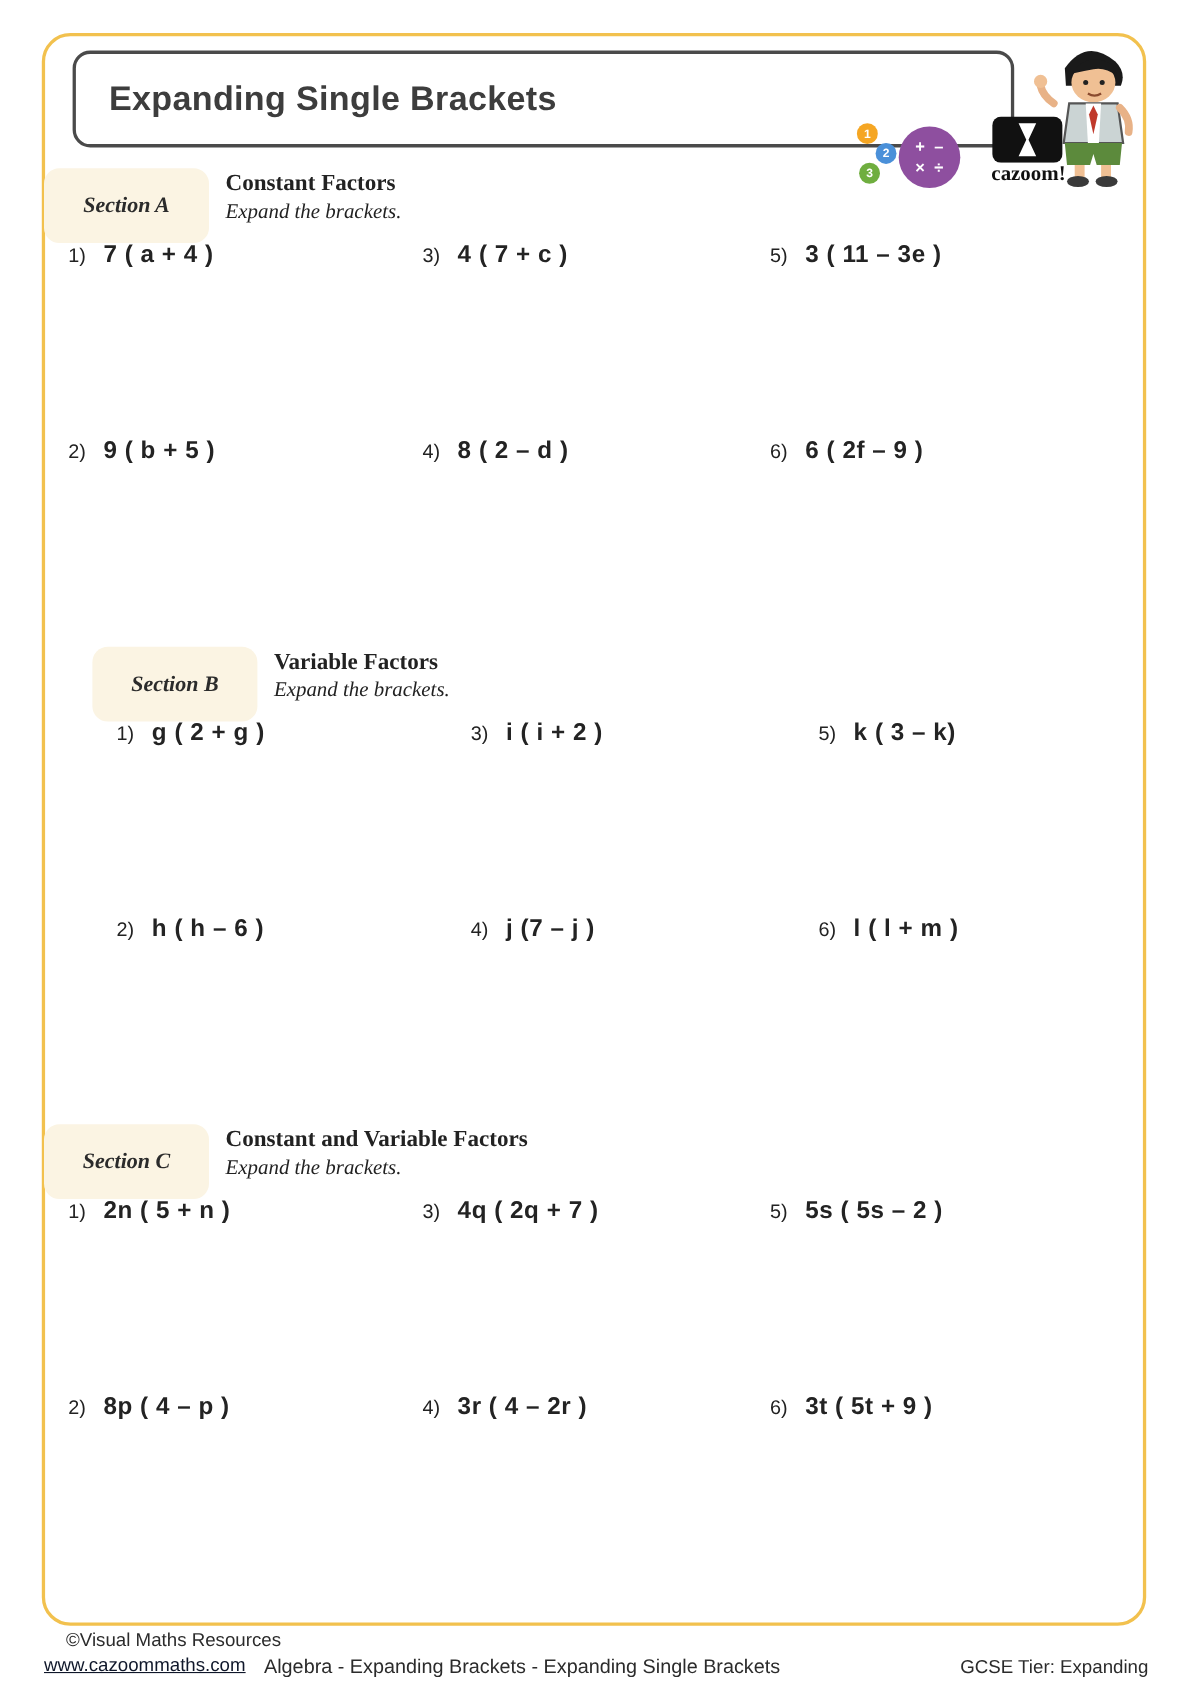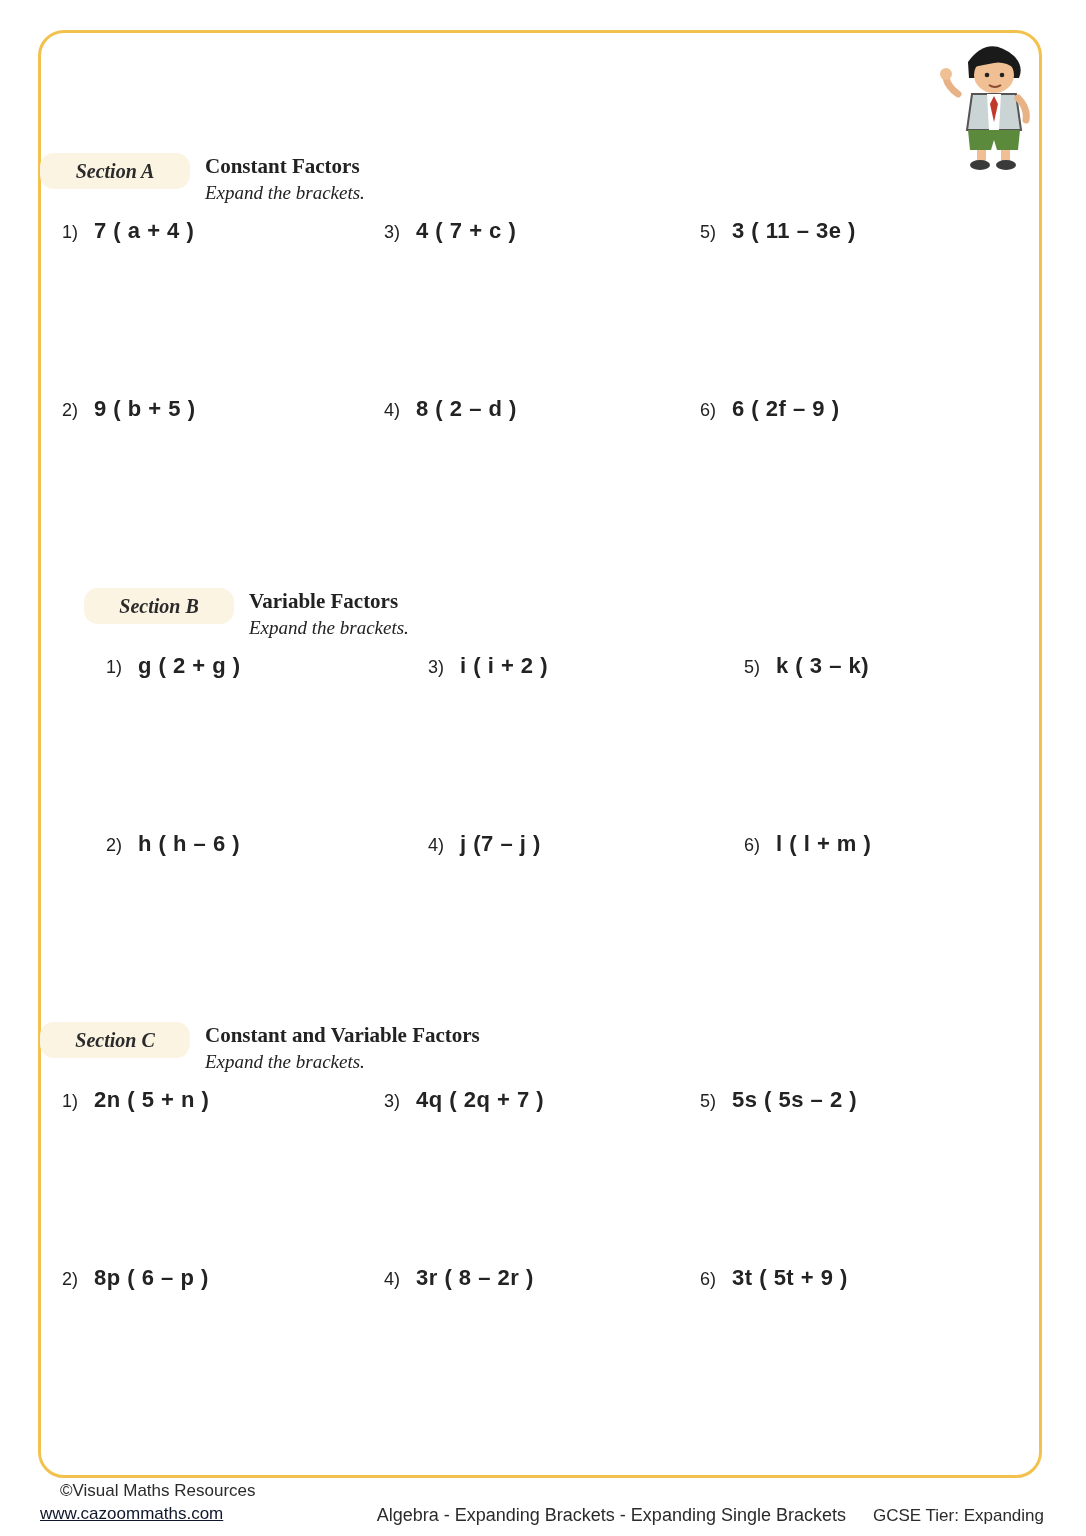--- a/index.html
+++ b/index.html
@@ -39,21 +39,21 @@
     position:absolute; left:823px; top:99px; width:86px; text-align:center;
     font-family:"Liberation Serif", serif; font-weight:bold; font-size:19px; color:#111;
   }
   .mascot { position:absolute; left:938px; top:42px; }
   
   .section { position:absolute; left:0; width:1086px; height:434px; }
   #section-a { top:150px; }
   #section-b { top:585px;margin-left:44px; }
   #section-c { top:1019px; }
   .section-label {
-    position:absolute; left:40px; top:3px; width:150px; height:36px;
+    position:absolute; left:40px; top:3px; width:150px; height:68px;
     background:#FBF4E3; border-radius:14px;
     display:flex; align-items:center; justify-content:center;
     font-family:"Liberation Serif", serif; font-style:italic; font-weight:bold;
     font-size:20px; color:#2b2b2b;
   }
   .section-heading {
     position:absolute; left:205px; top:4px;
     font-family:"Liberation Serif", serif; font-weight:bold;
     font-size:21px; color:#222;
   }
@@ -67,31 +67,50 @@
   .r0 { top:68px; } .r1 { top:246px; }
   .pnum { font-size:18px; color:#222; }
   .pexpr { font-size:22px; font-weight:bold; color:#232323; letter-spacing:0.5px; white-space:pre; }
   
   .footer-copyright { position:absolute; left:40px; top:1481px; font-size:17px; color:#2b2b2b;margin-left:20px; }
   .footer-link {
     position:absolute; left:40px; top:1504px; font-size:17px;
     color:#0f172a; text-decoration:underline; cursor:pointer;
   }
   .footer-center {
-    position:absolute; left:240px; top:1505px; width:606px; text-align:right;
+    position:absolute; left:240px; top:1505px; width:606px; text-align:left;
     font-size:18px; color:#2b2b2b;
   }
   .footer-tier { position:absolute; right:42px; top:1506px; font-size:17px; color:#2b2b2b; }
 </style>
 </head>
 <body>
 
 <div class="page">
   <div class="outer-border"></div>
 
+  <div class="header-box">
+    <h1 class="page-title" style="margin:0;">Expanding Single Brackets</h1>
+    <span class="badge badge1">1</span>
+    <span class="badge badge2">2</span>
+    <span class="badge badge3">3</span>
+    <div class="op-circle">
+      <span>+</span>
+      <span>–</span>
+      <span>×</span>
+      <span>÷</span>
+    </div>
+    <div class="logo-box">
+      <svg width="64" height="42" viewBox="0 0 64 42">
+        <rect x="0" y="0" width="64" height="42" rx="8" fill="#111"></rect>
+        <path d="M24 6 L40 6 L33 21 L40 36 L24 36 L31 21 Z" fill="#fff"></path>
+      </svg>
+    </div>
+    <div class="logo-text">cazoom!</div>
+  </div>
 
   <div class="mascot">
     <svg width="100" height="130" viewBox="0 0 100 130">
       <path d="M20 52 Q10 45 8 36" stroke="#E8B287" stroke-width="7" fill="none" stroke-linecap="round"></path>
       <circle cx="8" cy="32" r="6" fill="#F0C094"></circle>
       <path d="M30 20 Q50 -8 76 14 Q86 24 81 36 L31 36 Z" fill="#1a1a1a"></path>
       <ellipse cx="56" cy="33" rx="20" ry="18" fill="#F0C094"></ellipse>
       <path d="M36 25 Q46 10 61 12 Q77 15 77 27 Q67 19 56 21 Q45 23 36 25 Z" fill="#1a1a1a"></path>
       <circle cx="49" cy="33" r="2.3" fill="#222"></circle>
       <circle cx="64" cy="33" r="2.3" fill="#222"></circle>
@@ -179,25 +198,25 @@
     <div class="problem c1 r0">
       <span class="pnum">3)</span>
       <span class="pexpr">4q ( 2q + 7 )</span>
     </div>
     <div class="problem c2 r0">
       <span class="pnum">5)</span>
       <span class="pexpr">5s ( 5s – 2 )</span>
     </div>
     <div class="problem c0 r1">
       <span class="pnum">2)</span>
-      <span class="pexpr">8p ( 6 – p )</span>
+      <span class="pexpr">8p ( 4 – p )</span>
     </div>
     <div class="problem c1 r1">
       <span class="pnum">4)</span>
-      <span class="pexpr">3r ( 8 – 2r )</span>
+      <span class="pexpr">3r ( 4 – 2r )</span>
     </div>
     <div class="problem c2 r1">
       <span class="pnum">6)</span>
       <span class="pexpr">3t ( 5t + 9 )</span>
     </div>
   </div>
 
   <div class="footer-copyright">©Visual Maths Resources</div>
   <a class="footer-link">www.cazoommaths.com</a>
   <div class="footer-center">Algebra - Expanding Brackets - Expanding Single Brackets</div>

